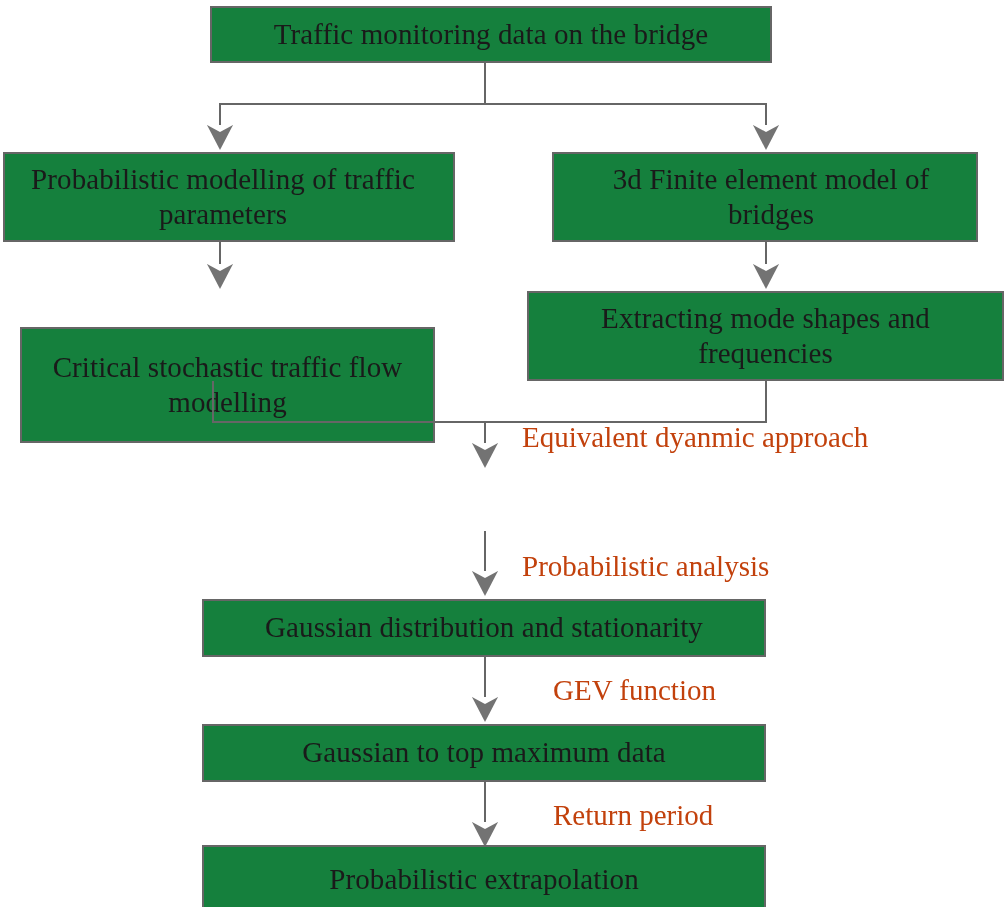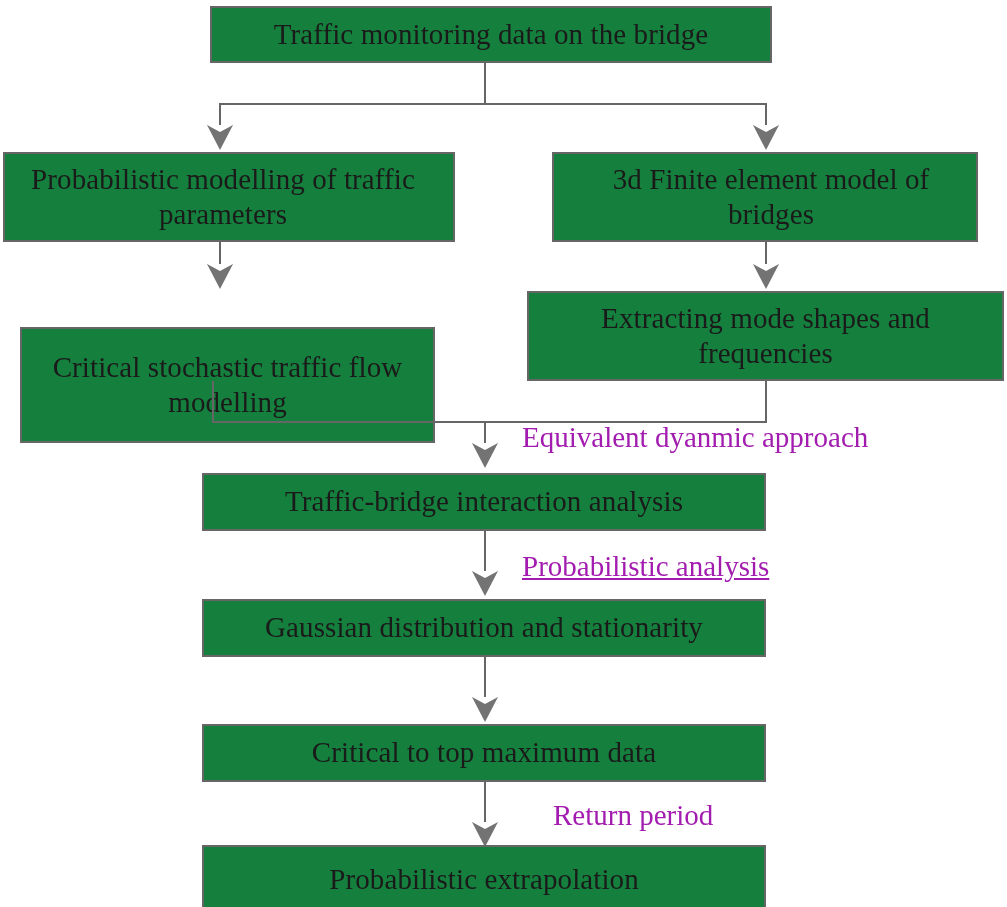--- a/index.html
+++ b/index.html
@@ -28,21 +28,21 @@
     font-size:29px;
     padding:2px 8px;
     letter-spacing:0.1px;
   }
   .node span{display:block;width:100%;}
   .edge-label{
     position:absolute;
     font-size:29px;
     line-height:1;
     white-space:nowrap;
-    color:#a21caf;
+    color:#c2410c;
   }
   
   .vline{position:absolute;width:2px;background:#666666;}
   .hline{position:absolute;height:2px;background:#666666;}
   .arrowhead{
     position:absolute;
     width:0;height:0;
     border-left:13px solid transparent;
     border-right:13px solid transparent;
     border-top:25px solid #737373;
@@ -97,37 +97,35 @@
   </div>
 
   <div class="vline" style="left:212px; top:381px; width:2px; height:41px;"></div>
   <div class="vline" style="left:765px; top:381px; width:2px; height:41px;"></div>
   <div class="hline" style="left:212px; top:421px; width:555px; height:2px;"></div>
   <div class="vline" style="left:484px; top:421px; width:2px; height:25px;"></div>
   <div class="arrowhead" style="left:472px; top:443px;"></div>
 
   <div class="edge-label" style="left:522px; top:423px;">Equivalent dyanmic approach</div>
 
-  <div class="node" style="left:202px; top:473px; width:564px; height:58px;">
-    <span>Traffic-bridge interaction analysis</span>
-  </div>
 
   <div class="vline" style="left:484px; top:531px; width:2px; height:46px;"></div>
   <div class="arrowhead" style="left:472px; top:571px;"></div>
-  <div class="edge-label" style="left:522px; top:552px;text-decoration:underline;">Probabilistic analysis</div>
+  <div class="edge-label" style="left:522px; top:552px;">Probabilistic analysis</div>
 
   <div class="node" style="left:202px; top:599px; width:564px; height:58px;text-align:center;">
     <span>Gaussian distribution and stationarity</span>
   </div>
 
   <div class="vline" style="left:484px; top:657px; width:2px; height:46px;"></div>
   <div class="arrowhead" style="left:472px; top:697px;"></div>
+  <div class="edge-label" style="left:553px; top:676px;">GEV function</div>
 
   <div class="node" style="left:202px; top:724px; width:564px; height:58px;">
-    <span>Critical to top maximum data</span>
+    <span>Gaussian to top maximum data</span>
   </div>
 
   <div class="vline" style="left:484px; top:782px; width:2px; height:46px;"></div>
   <div class="arrowhead" style="left:472px; top:822px;"></div>
   <div class="edge-label" style="left:553px; top:801px;">Return period</div>
 
   <div class="node" style="left:202px; top:845px; width:564px; height:70px;">
     <span>Probabilistic extrapolation</span>
   </div>
 

